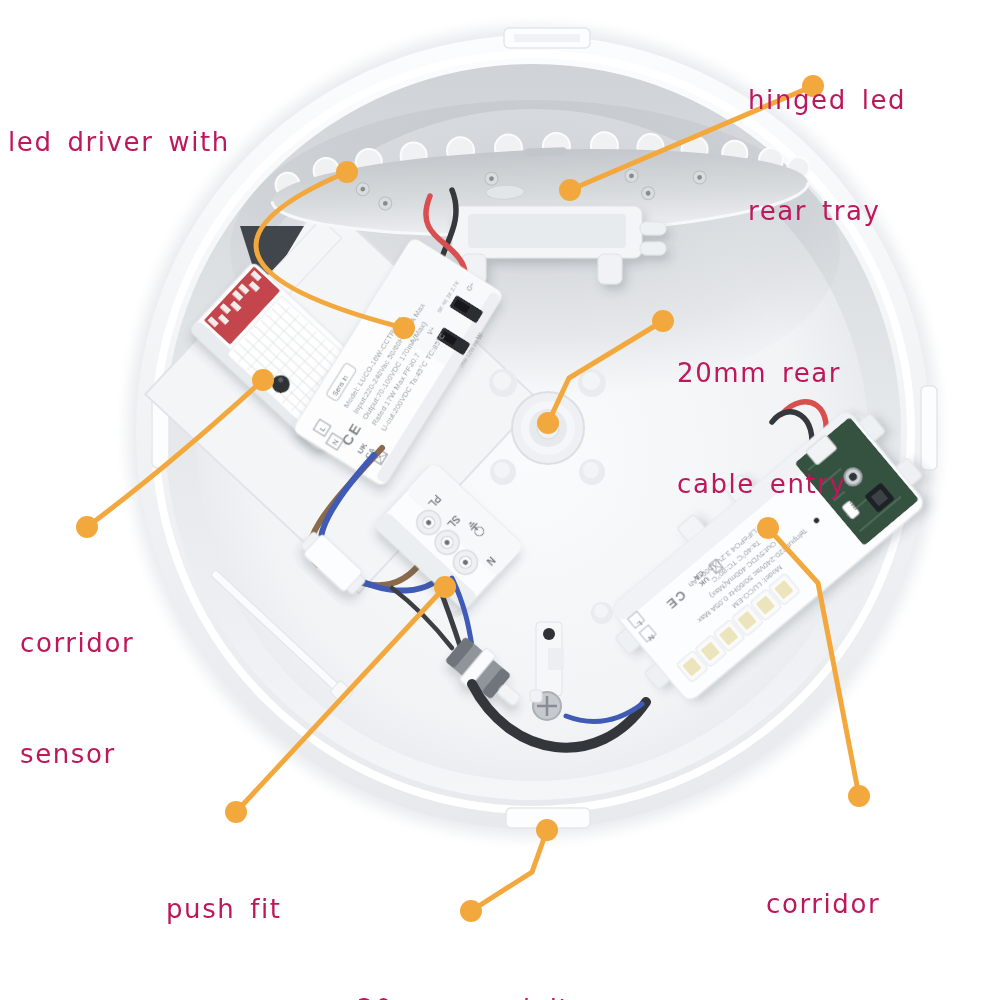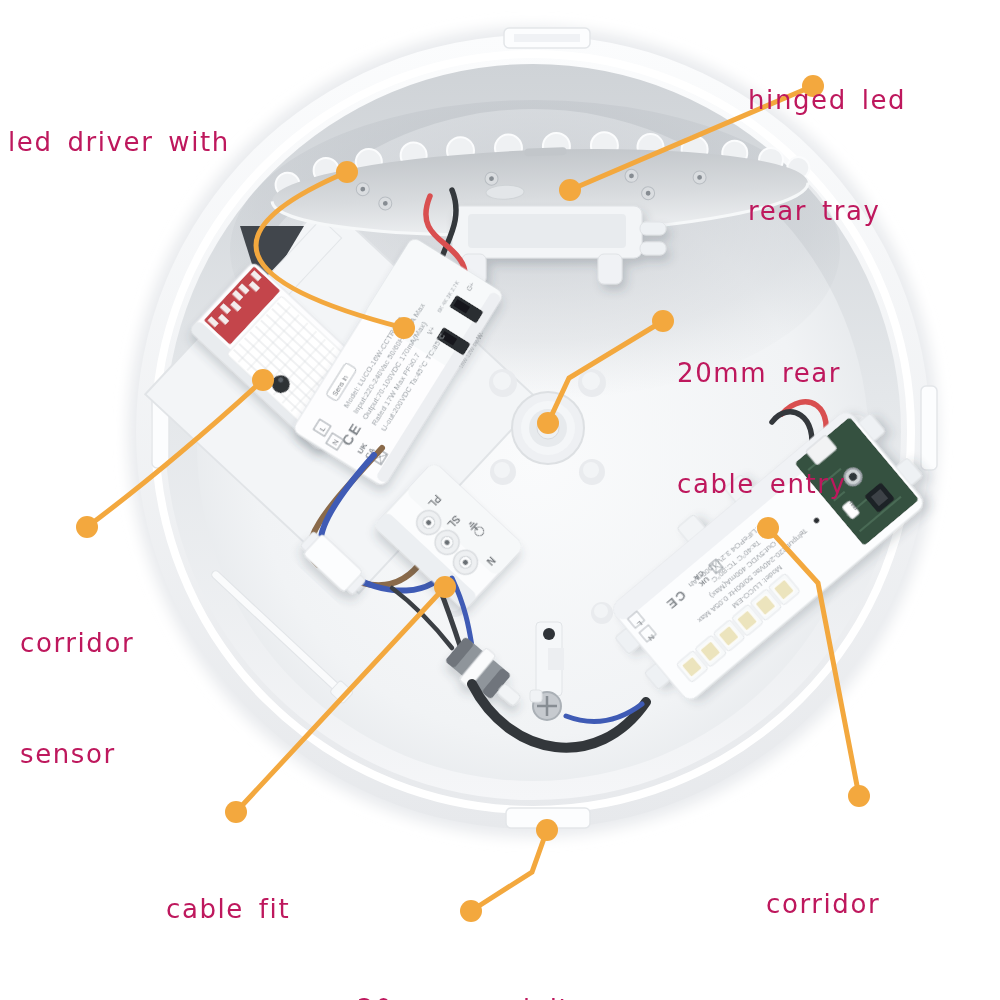--- a/index.html
+++ b/index.html
@@ -390,21 +390,21 @@
 </div>
 <div class="label" style="left:677px;top:281px;">
   <span>20mm rear</span>
   <span>cable entry</span>
 </div>
 <div class="label" style="left:20px;top:551px;">
   <span>corridor</span>
   <span>sensor</span>
 </div>
 <div class="label" style="left:166px;top:817px;">
-  <span>cable fit</span>
+  <span>push fit</span>
   
 </div>
 <div class="label" style="left:766px;top:812px;">
   <span>corridor</span>
   <span>pack &amp; leds</span>
 </div>
 <div class="label" style="left:357px;top:917px;">
   <span>20mm conduit</span>
   
 </div>

